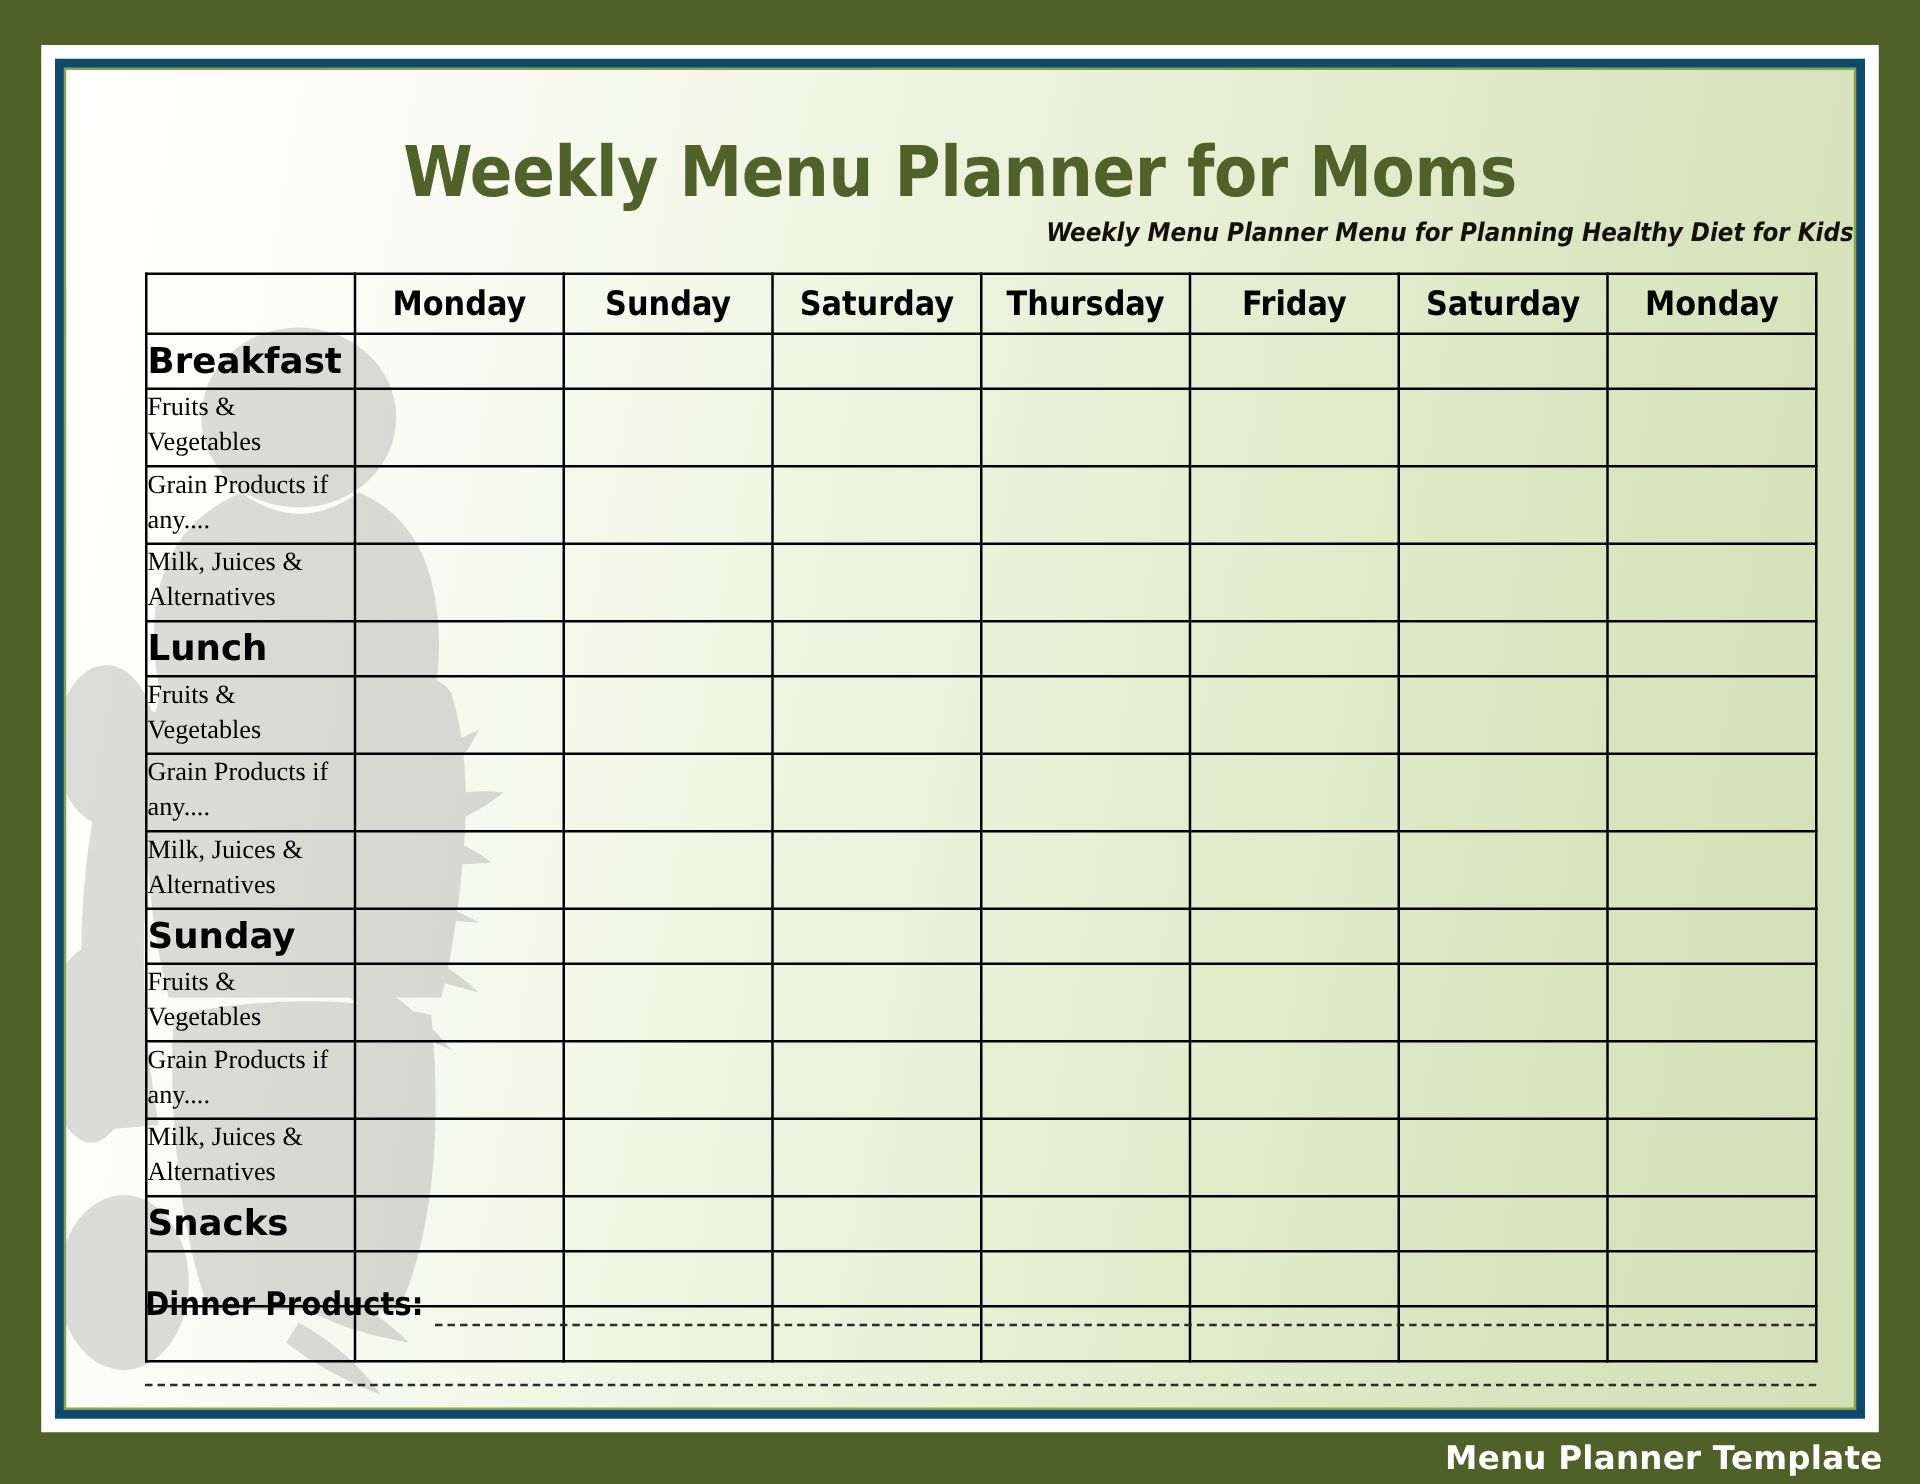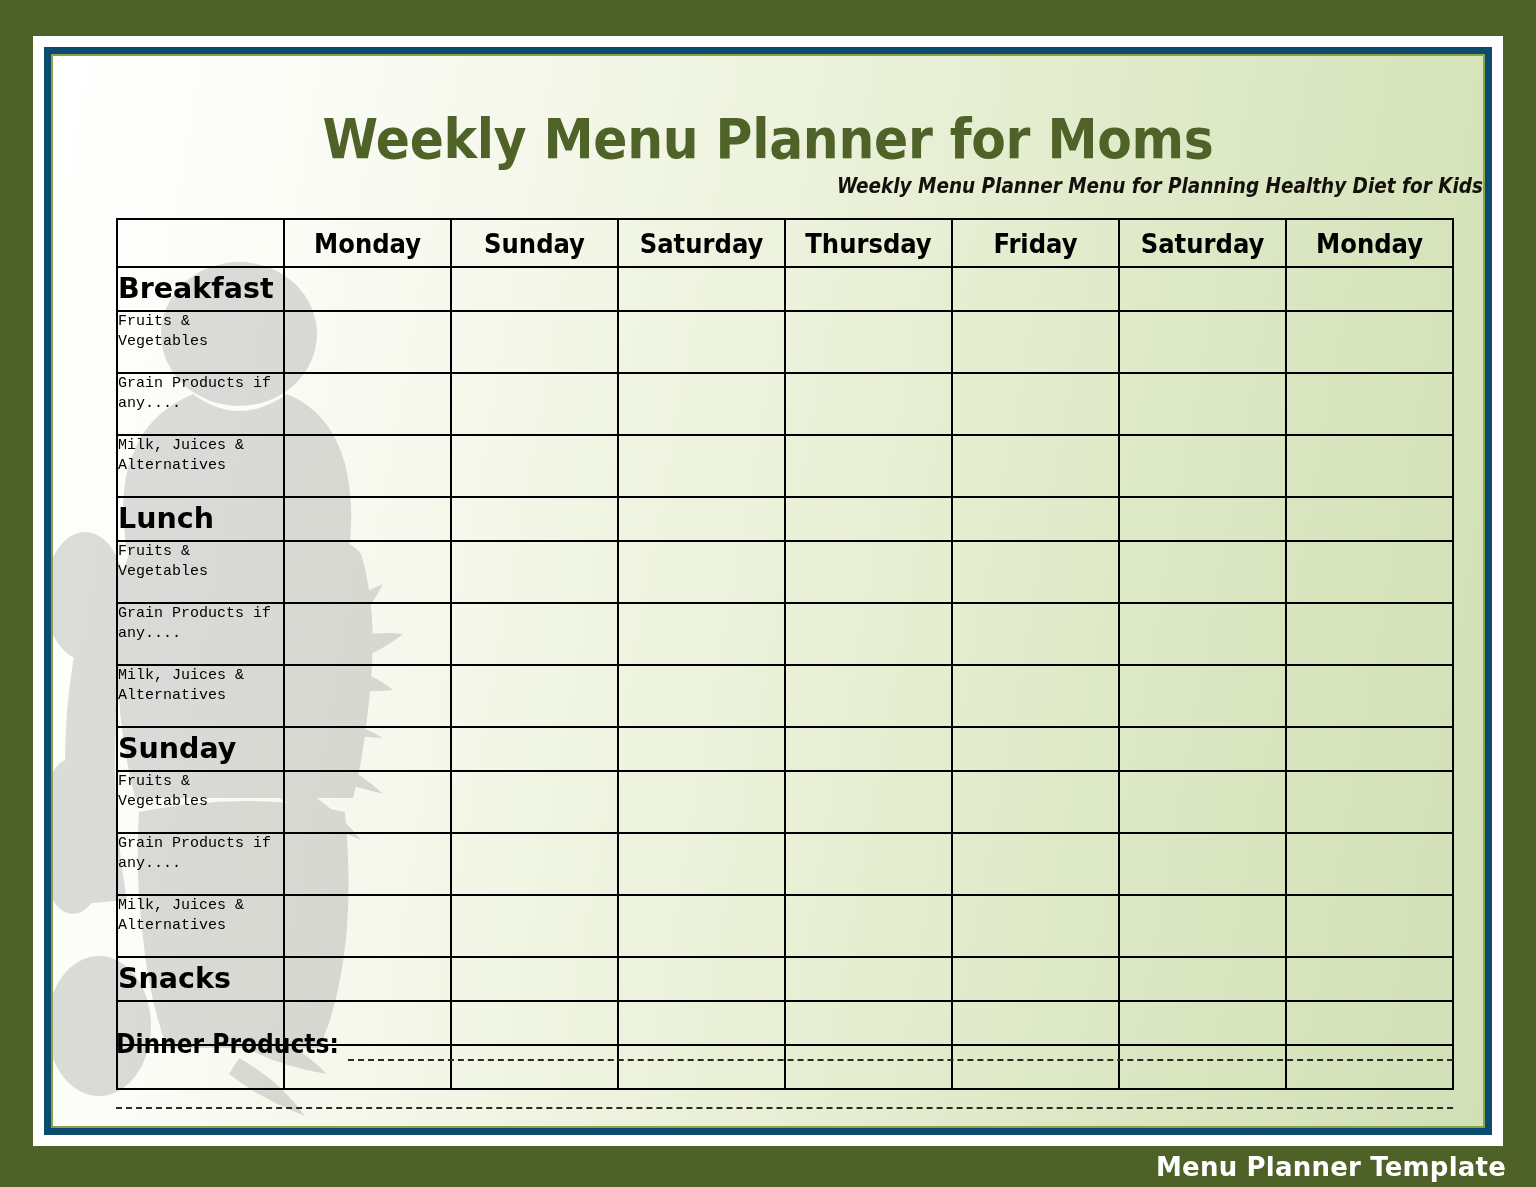--- a/index.html
+++ b/index.html
@@ -145,26 +145,26 @@
     font-weight: bold;
     color: #000;
     padding-left: 11px;
     vertical-align: middle;
     line-height: 1;
     font-family: "DejaVu Sans", "Liberation Sans", sans-serif;
   }
 
   td.sub-label {
     height: 62px;
-    font-size: 15px;
+    font-size: 21px;
     color: #000;
     padding: 3px 4px 0 11px;
     vertical-align: top;
     line-height: 1.32;
-    font-family: Liberation Mono, monospace;
+    font-family: Liberation Serif, serif;
   }
 
   td.blank-label { height: 44px; }
   td.meal-cell  { }
 
   
   #grocery {
     position: absolute;
     left: 63px;
     top: 975px;

